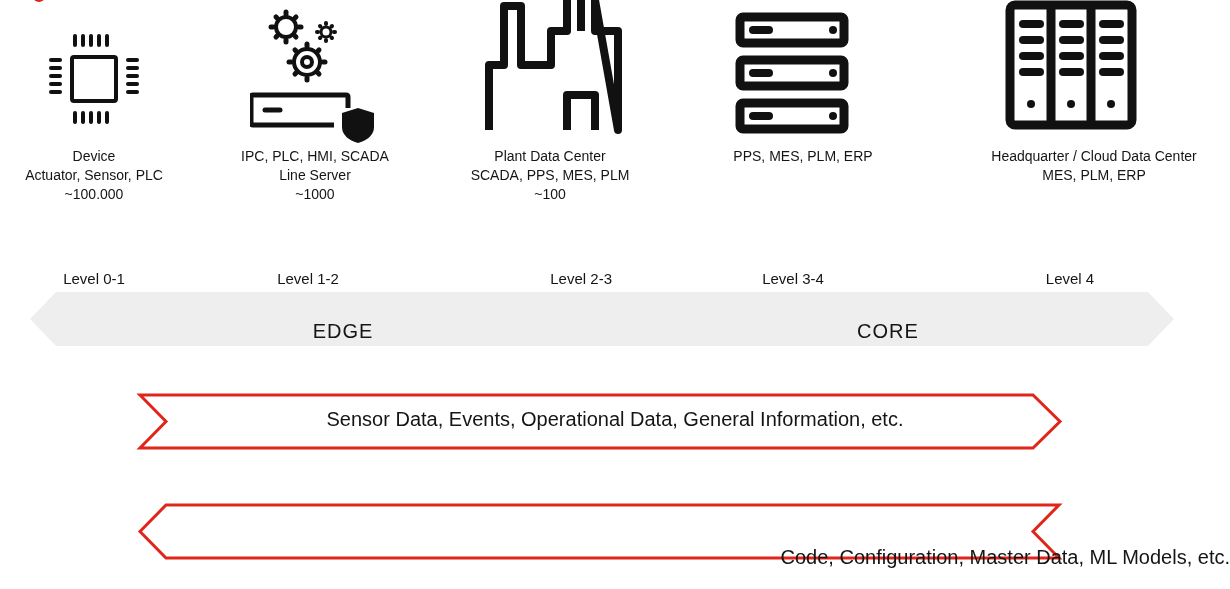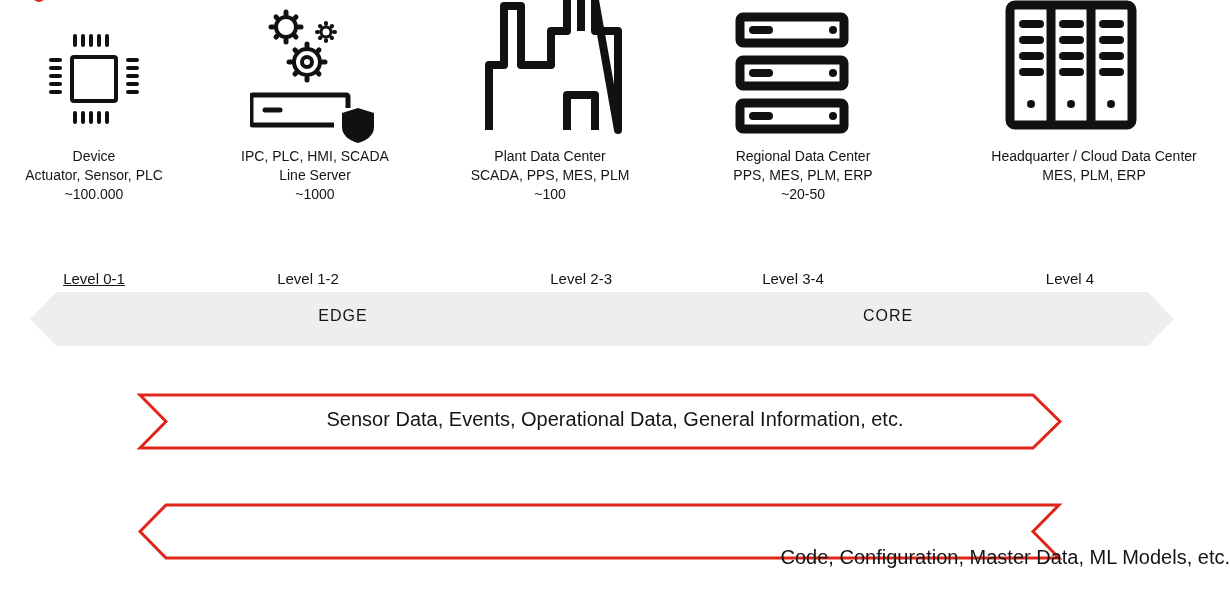--- a/index.html
+++ b/index.html
@@ -7,21 +7,21 @@
          font-family: "Liberation Sans", "DejaVu Sans", sans-serif; color: #151515; }
   .corner-mark { position: absolute; left: 33px; top: -6px; width: 12px; height: 8px;
                  background: #e0251b; border-radius: 0 0 6px 6px; }
   .tier { position: absolute; top: 0; width: 240px; text-align: center; }
   .tier .icon { position: absolute; top: 0; }
   .tier .caption { position: absolute; top: 147px; left: 0; width: 100%;
                    font-size: 14px; line-height: 19px; text-align: center; }
   .caption div { white-space: nowrap; }
   .level { position: absolute; top: 270px; font-size: 15px; text-align: center; width: 140px; }
   .scope-arrow { position: absolute; left: 0; top: 0; }
-  .scope-label { position: absolute; top: 307px; font-size: 16px; letter-spacing: 1px; text-align: center; width: 140px; }
+  .scope-label { position: absolute; top: 320px; font-size: 20px; letter-spacing: 1px; text-align: center; width: 140px; }
   .flow { position: absolute; left: 0; top: 0; }
   .flow-label { position: absolute; font-size: 20px; text-align: center; width: 1230px; left: 0; }
 </style>
 </head>
 <body>
 
 <div class="corner-mark"></div>
 
 <div class="tier" style="left:-26px;">
   <svg class="icon" width="90" height="90" viewBox="0 0 90 90" style="left:75px; top:34px;">
@@ -134,23 +134,21 @@
     <g fill="#111">
       <rect x="14" y="14" width="24" height="8" rx="4"></rect>
         <circle cx="98" cy="18" r="4"></circle>
       <rect x="14" y="57" width="24" height="8" rx="4"></rect>
         <circle cx="98" cy="61" r="4"></circle>
       <rect x="14" y="100" width="24" height="8" rx="4"></rect>
         <circle cx="98" cy="104" r="4"></circle>
     </g>
   </svg>
   <div class="caption">
-    <div>Regional Data Center</div>
     <div>PPS, MES, PLM, ERP</div>
-    <div>~20-50</div>
   </div>
 </div>
 
 <div class="tier" style="left:958px;">
   <svg class="icon" width="132" height="130" viewBox="0 0 132 130" style="left:47px; top:0px;">
     <g fill="none" stroke="#111" stroke-width="9">
       <rect x="5" y="5" width="122" height="120" rx="5"></rect>
       <line x1="46" y1="5" x2="46" y2="125"></line>
       <line x1="86" y1="5" x2="86" y2="125"></line>
     </g>
@@ -175,21 +173,21 @@
   <div class="caption" style="left:16px; width:240px;">
     <div>Headquarter / Cloud  Data Center</div>
     <div>MES, PLM, ERP</div>
   </div>
 </div>
 
 <svg class="scope-arrow" width="1230" height="589" viewBox="0 0 1230 589" style="pointer-events:none;">
   <polygon points="30,319 56,292 1148,292 1174,319 1148,346 56,346" fill="#eeeeee"></polygon>
 </svg>
 
-<div class="level" style="left:24px;text-decoration:underline;">Level 0-1</div>
+<div class="level" style="left:24px;">Level 0-1</div>
 <div class="level" style="left:238px;">Level 1-2</div>
 <div class="level" style="left:472px;text-align:right;">Level 2-3</div>
 <div class="level" style="left:723px;">Level 3-4</div>
 <div class="level" style="left:1000px;">Level 4</div>
 
 <div class="scope-label" style="left:273px;">EDGE</div>
 <div class="scope-label" style="left:818px;">CORE</div>
 
 <svg class="flow" width="1230" height="589" viewBox="0 0 1230 589" style="pointer-events:none;">
   <polygon points="140,395 1033,395 1060,421.5 1033,448 140,448 166,421.5" fill="#ffffff" stroke="#e0251b" stroke-width="3" stroke-linejoin="miter"></polygon>

